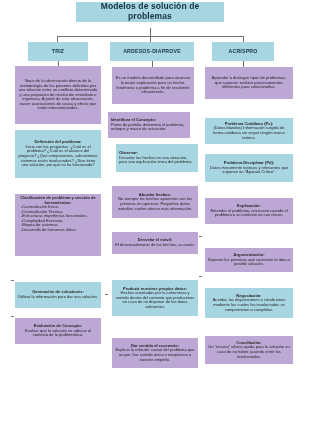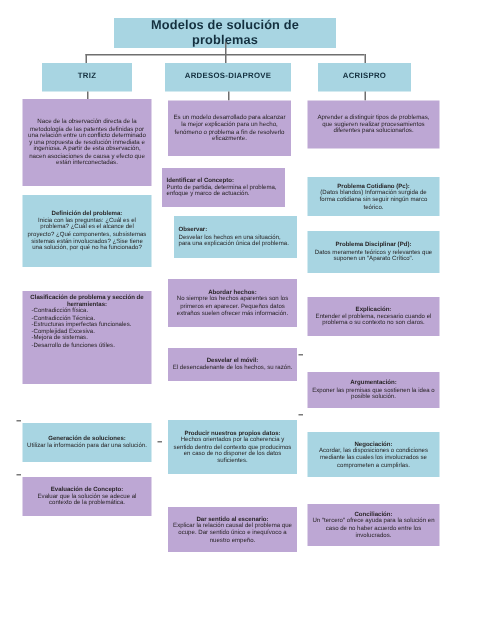--- a/index.html
+++ b/index.html
@@ -86,21 +86,21 @@
     width: 3px;
     height: 1px;
     background: #7a7a7a;
   }
 </style>
 </head>
 <body>
 
 <div id="canvas">
 
-  <div class="box blue title-box" style="left:76px; top:12px; width:148px; height:20px;">Modelos de solución de problemas</div>
+  <div class="box blue title-box" style="left:76px; top:2px; width:148px; height:20px;">Modelos de solución de problemas</div>
 
   <div class="line vline" style="left:150px; top:28px; height:8px;"></div>
   <div class="line hline" style="left:57px;  top:36px; width:186px;"></div>
   <div class="line vline" style="left:57px;  top:36px; height:6px;"></div>
   <div class="line vline" style="left:150px; top:36px; height:6px;"></div>
   <div class="line vline" style="left:243px; top:36px; height:6px;"></div>
 
   <div class="box blue col-head" style="left:28px; top:42px; width:60px; height:19px;">TRIZ</div>
 
   <div class="box blue col-head" style="left:110px; top:42px; width:84px; height:19px;">ARDESOS-DIAPROVE</div>

